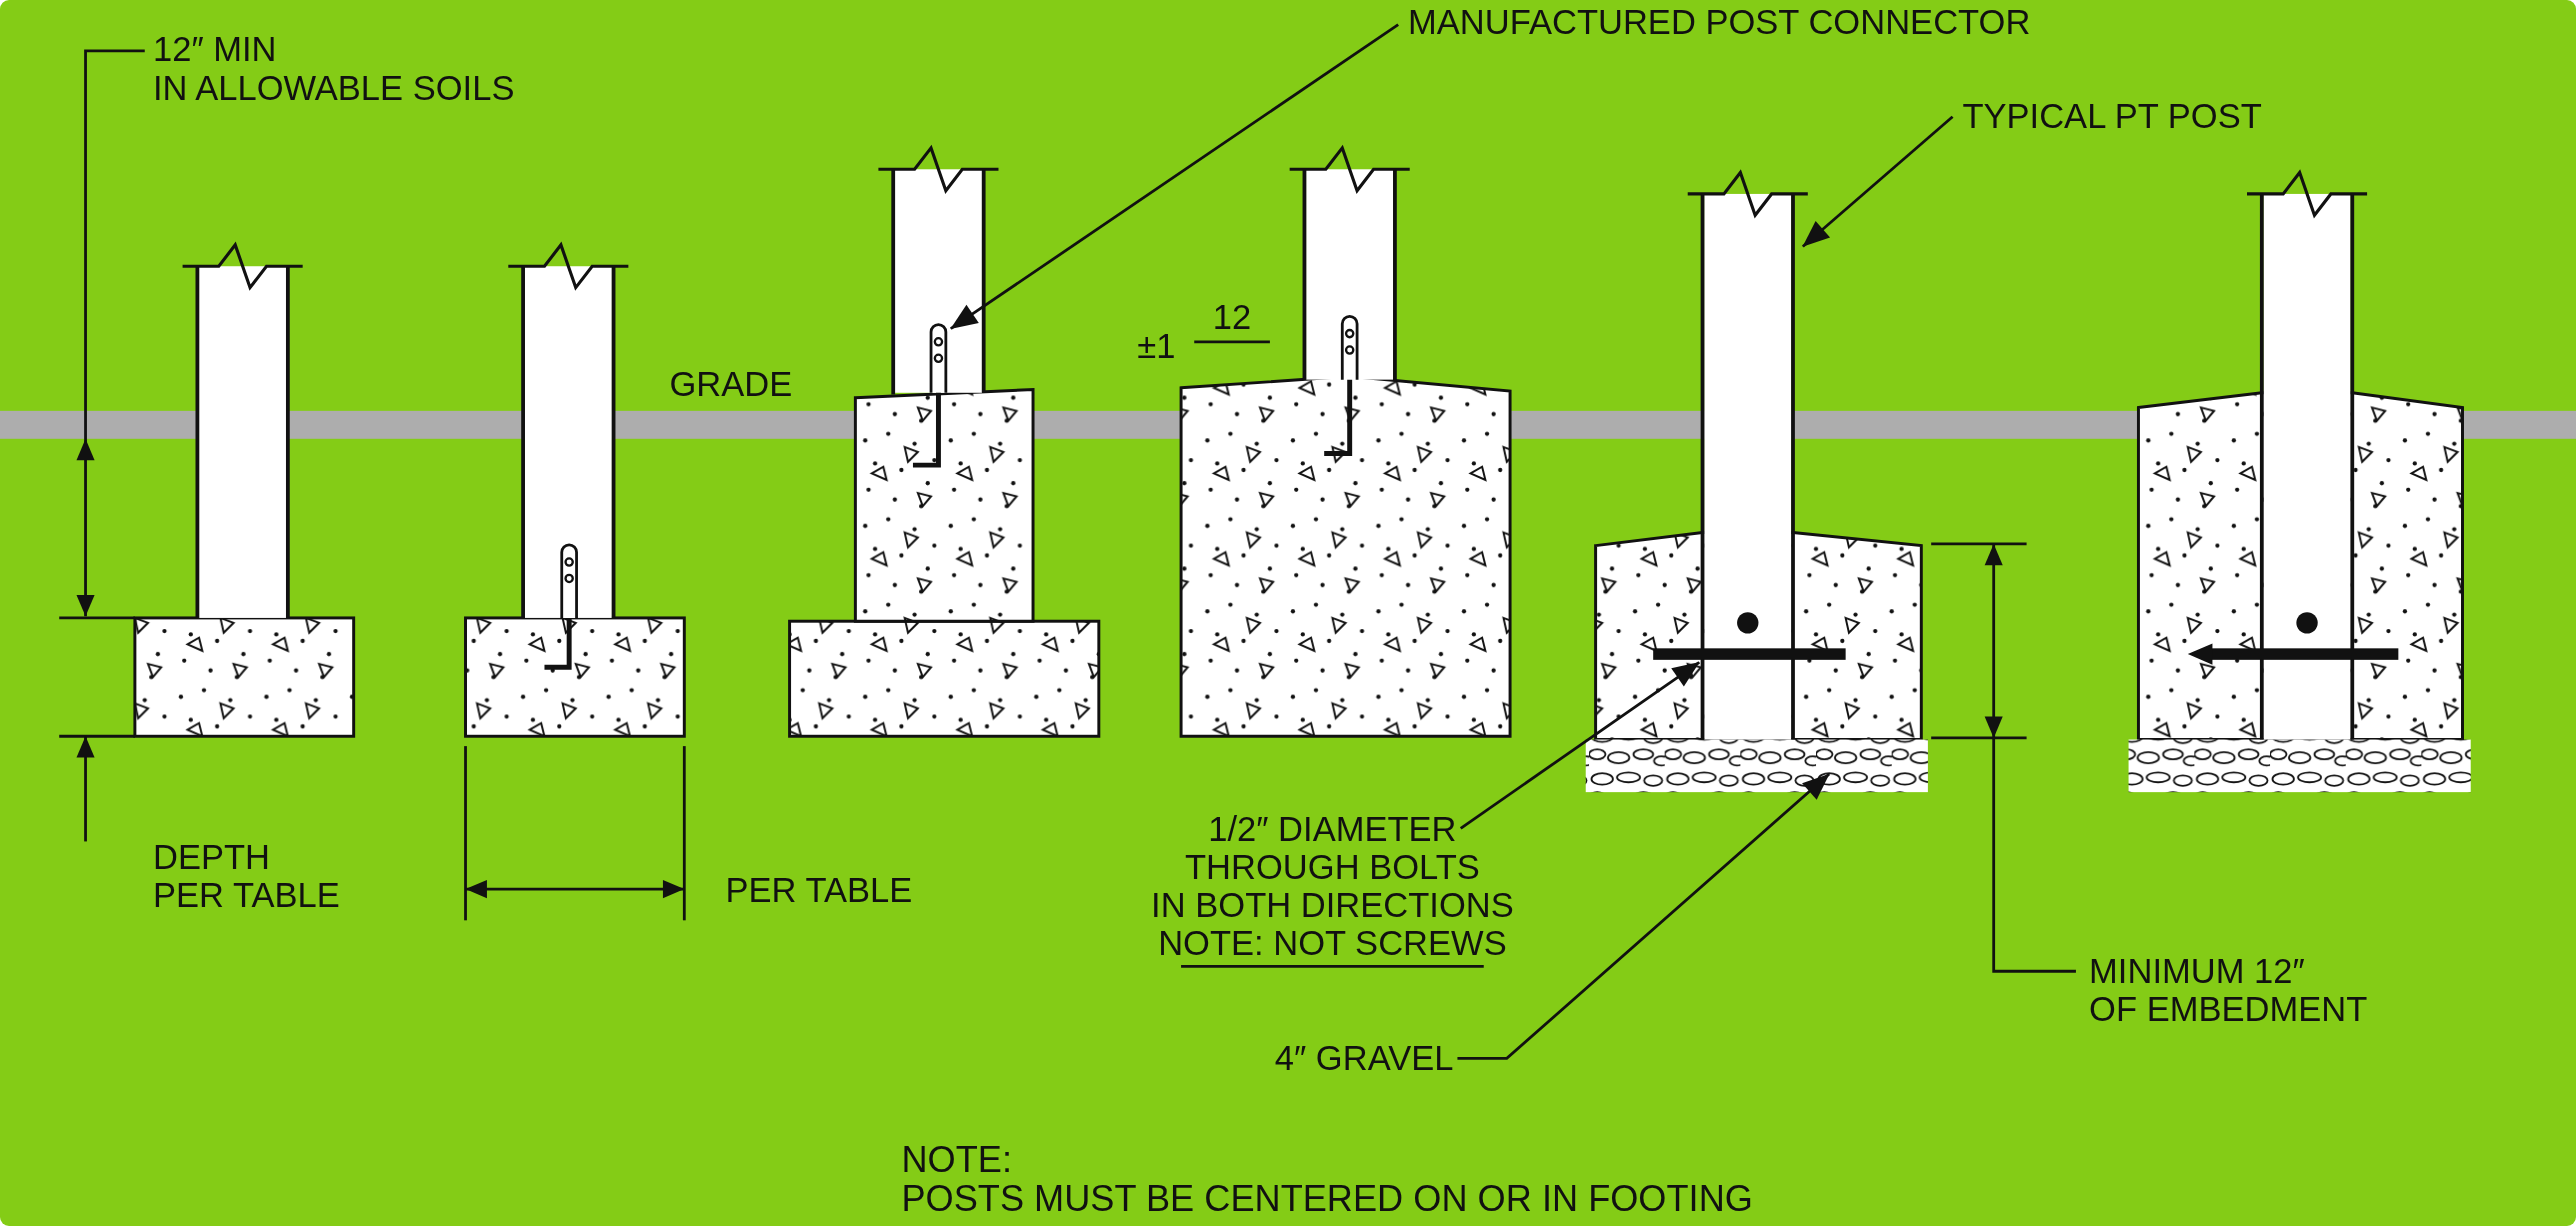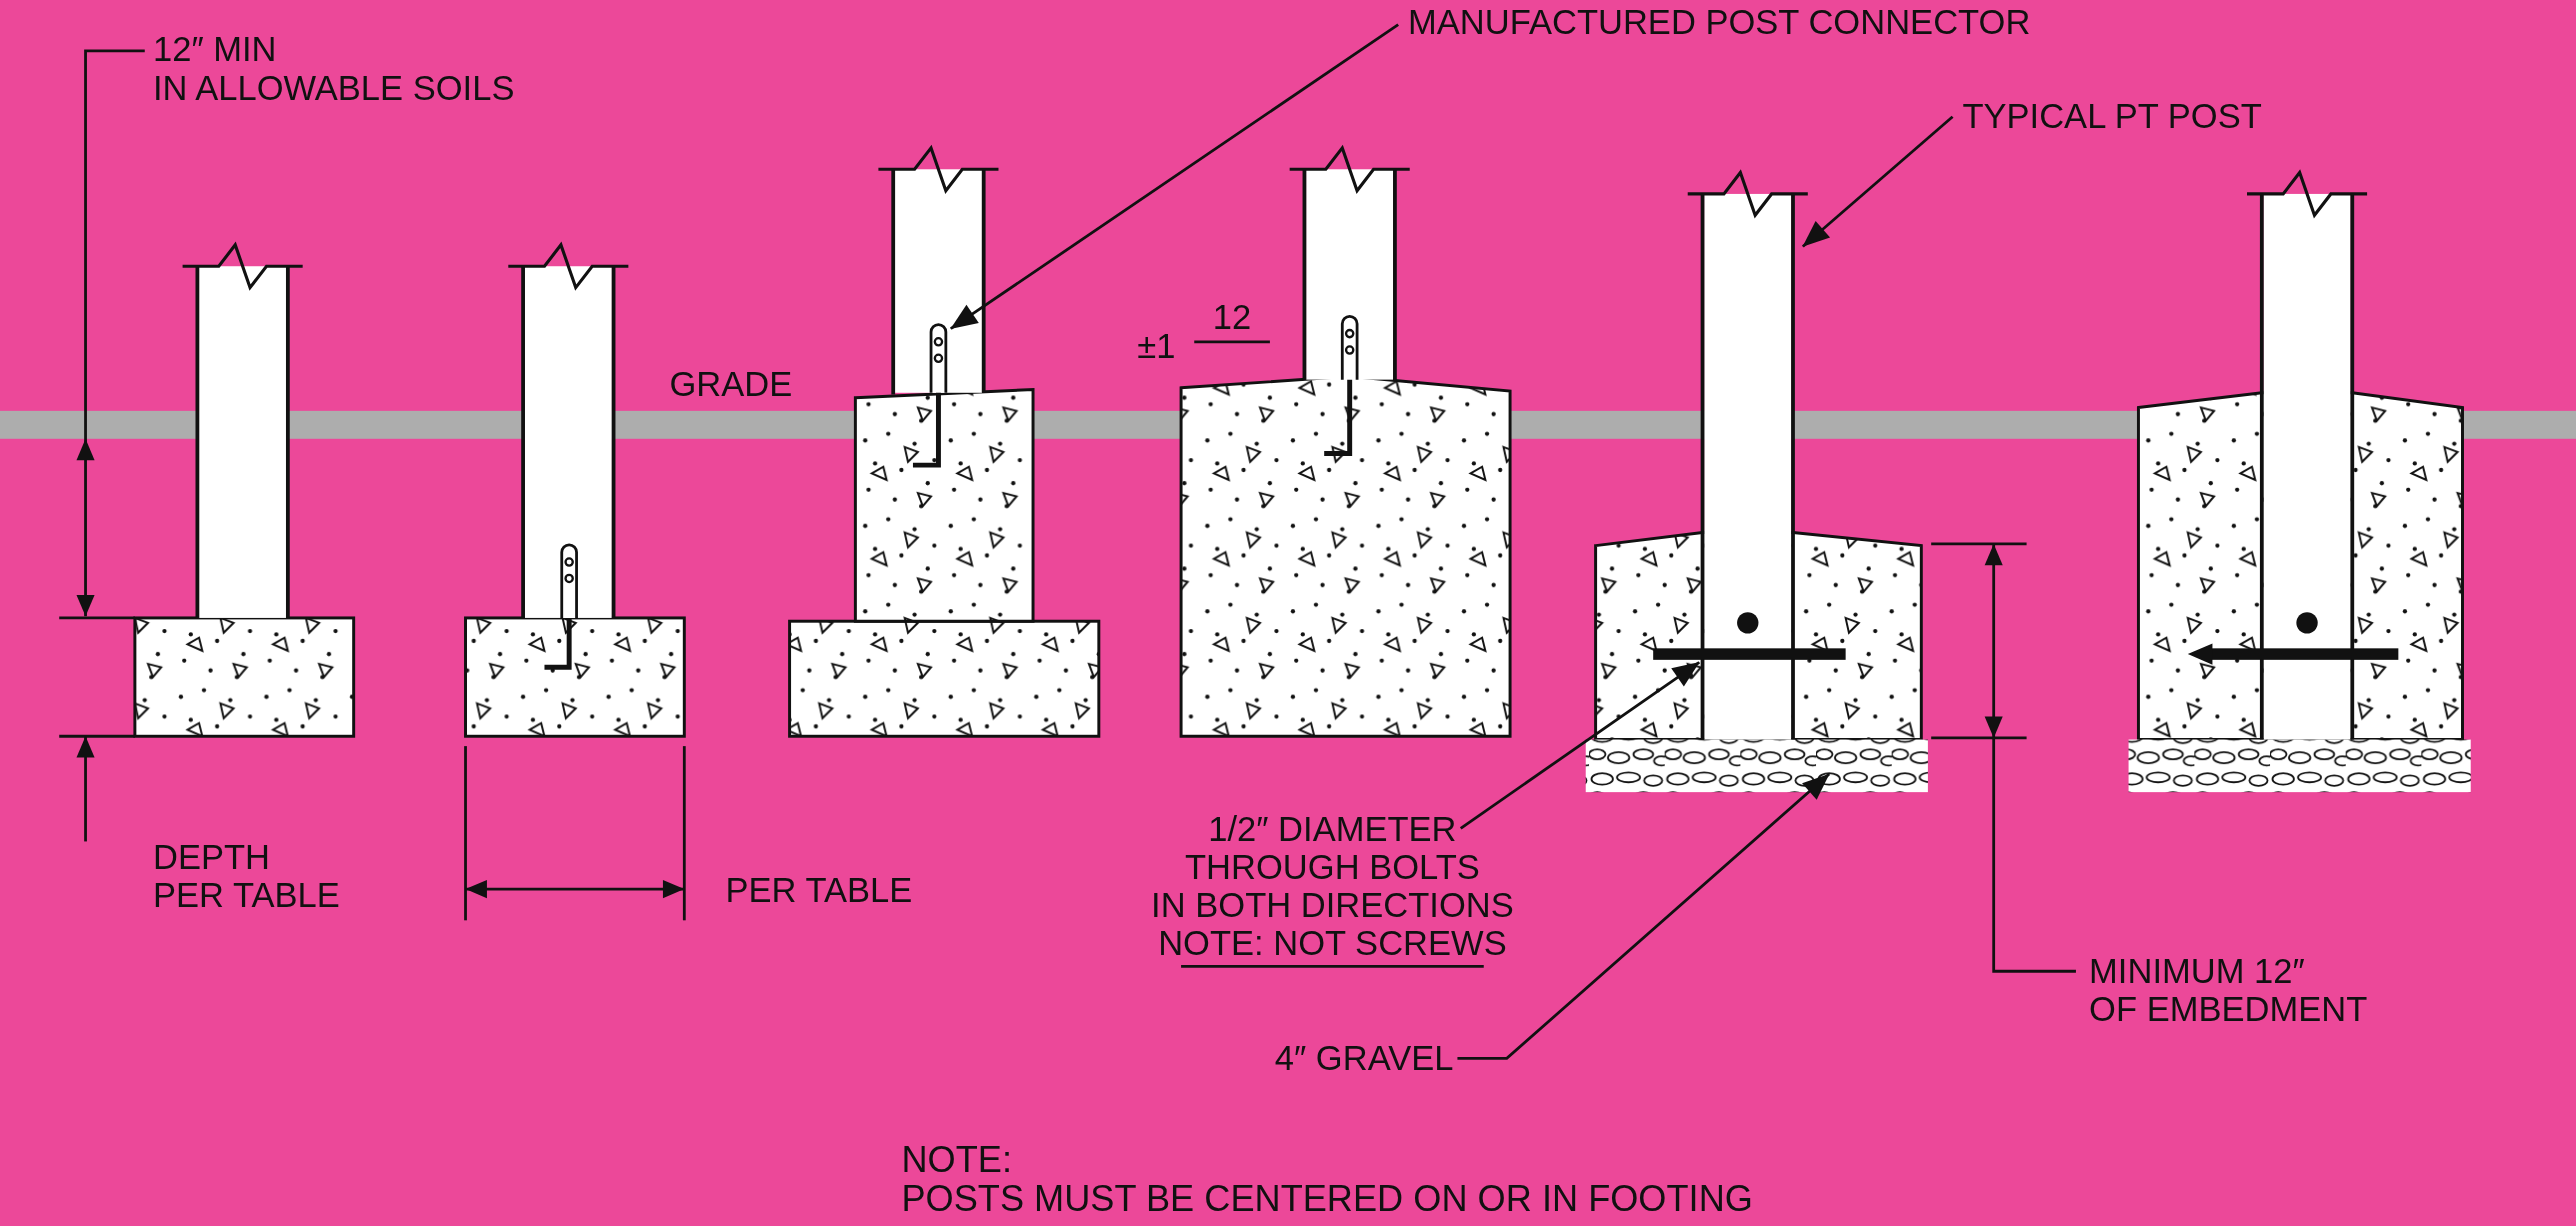--- a/index.html
+++ b/index.html
@@ -1,16 +1,16 @@
 <!DOCTYPE html>
 <html><head>
 <meta charset="utf-8">
 <style>
   html,body{margin:0;padding:0;background:#ffffff;}
-  .stage{width:2576px;height:1226px;background:#ec4899;overflow:hidden;}
+  .stage{width:2576px;height:1226px;background:#84cc16;overflow:hidden;border-radius:9px;}
   svg{display:block;}
   .ln{stroke:#111;stroke-width:1.7;fill:none;stroke-linecap:butt;}
   .thk{stroke:#111;stroke-width:2.3;fill:none;}
   .brk{stroke:#111;stroke-width:1.9;fill:none;stroke-linejoin:miter;}
   .conc{fill:url(#concrete);stroke:#111;stroke-width:1.8;}
   .grav{fill:url(#gravel);stroke:none;}
   .postfill{fill:#ffffff;stroke:none;}
   .fillb{fill:#111;stroke:none;}
   .hole{fill:#ffffff;stroke:#111;stroke-width:1.4;}
   .plate{fill:#ffffff;stroke:#111;stroke-width:1.7;}

